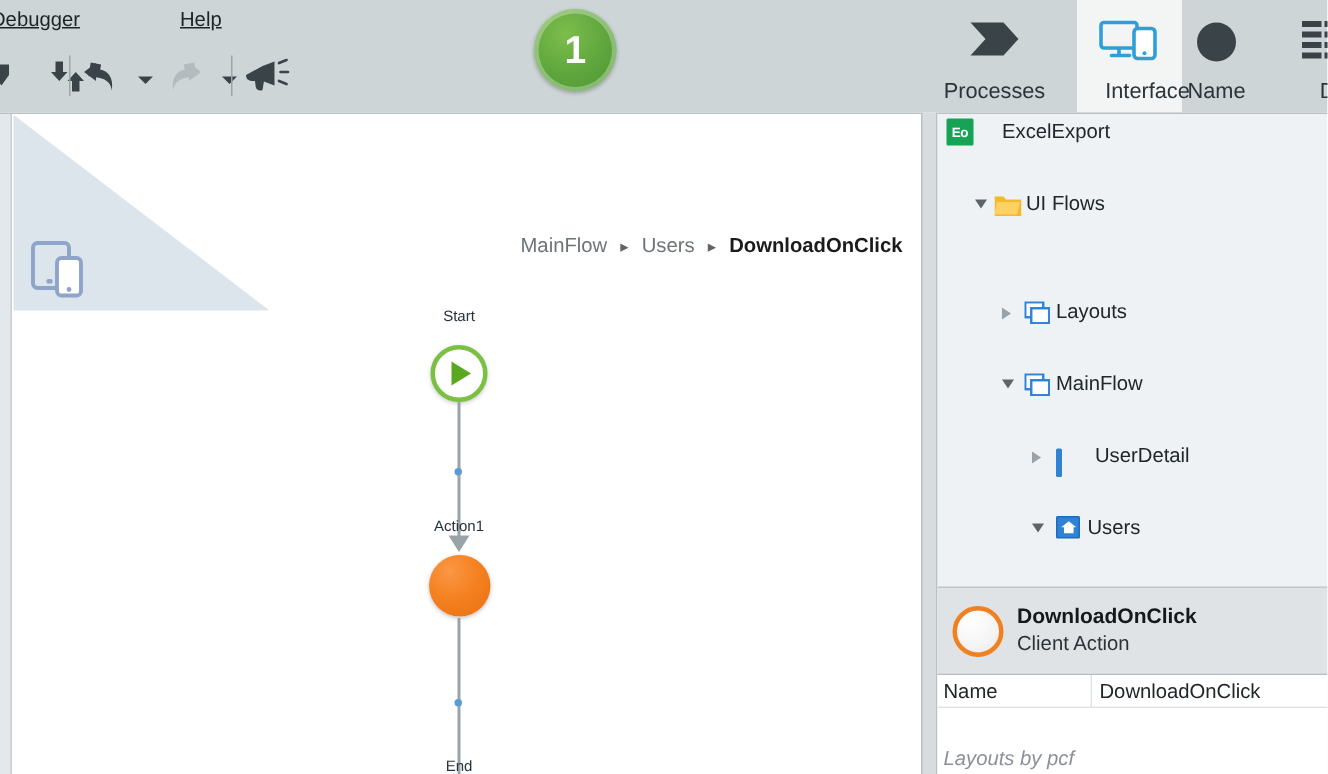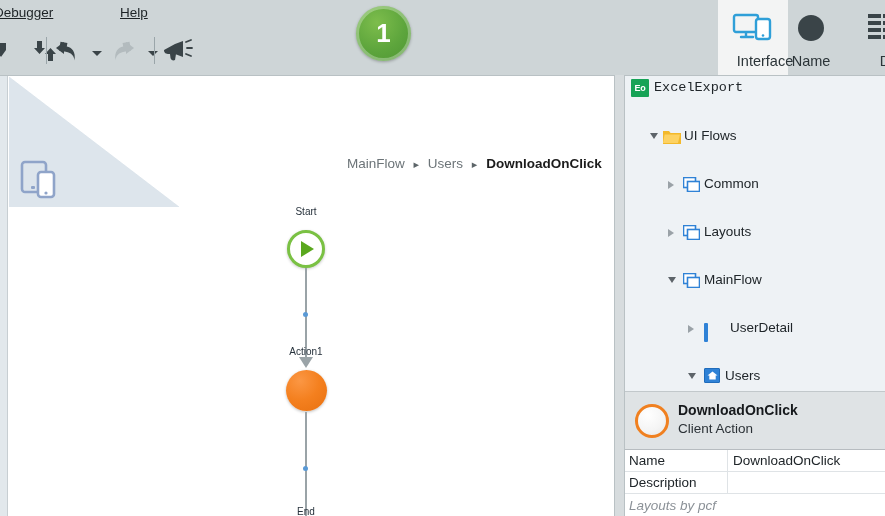--- a/index.html
+++ b/index.html
@@ -180,20 +180,26 @@
         <path d="M24 3 L29 1 M25 9 L30 9 M24 15 L29 17" stroke="#3a4448" stroke-width="1.8" fill="none" stroke-linecap="round"></path>
       </svg>
     </div>
 
     <div class="badge-one">
       <span>1</span>
     </div>
 
     <div class="tabs">
 
+      <div class="tab t-processes">
+        <svg class="ticon" width="44" height="26" viewBox="0 0 44 26">
+          <path d="M6 2 L28 2 L38 13 L28 24 L6 24 L16 13 Z" fill="#3a4448"></path>
+        </svg>
+        <span class="tlabel">Processes</span>
+      </div>
 
       <div class="tab t-interface active">
         <svg class="ticon" width="42" height="28" viewBox="0 0 42 28">
           <rect x="2" y="2" width="24" height="17" rx="2" fill="none" stroke="#2f9fd8" stroke-width="2.4"></rect>
           <path d="M9 24 L21 24" stroke="#2f9fd8" stroke-width="2.4" stroke-linecap="round"></path>
           <path d="M14 19 L14 24" stroke="#2f9fd8" stroke-width="2.4"></path>
           <rect x="24" y="6" width="14" height="20" rx="2.5" fill="#ffffff" stroke="#2f9fd8" stroke-width="2.4"></rect>
           <circle cx="31" cy="22.5" r="1.3" fill="#2f9fd8"></circle>
         </svg>
         <span class="tlabel">Interface</span>
@@ -272,72 +278,60 @@
     <div class="gutter"></div>
 
     <div class="rpanel">
 
       <div class="tree">
 
         <div class="trow" style="top:0;">
           <span class="ti" style="left:6px;top:3px;">
             <span class="ic-module">Eo</span>
           </span>
-          <span class="tl" style="left:29px;font-family:Liberation Mono, monospace;">ExcelExport</span>
+          <span class="tl" style="left:43px;">ExcelExport</span>
         </div>
 
         <div class="trow" style="top:24px;">
           <span class="tw" style="left:22px;">
               <i class="twist expanded"></i>
             </span>
           <span class="ti" style="left:38px;">
             <svg class="ic-folder" viewBox="0 0 18 15">
               <path d="M0 2 L6 2 L7.6 4 L18 4 L18 15 L0 15 Z" fill="#f3b92b"></path>
               <path d="M1.6 5.6 L17 5.6 L15 14 L0 14 Z" fill="#fdd262"></path>
             </svg>
           </span>
           <span class="tl" style="left:59px;">UI Flows</span>
         </div>
 
-        <div class="trow" style="top:48px;">
+
+        <div class="trow" style="top:72px;">
           <span class="tw" style="left:40px;">
               <i class="twist collapsed"></i>
             </span>
           <span class="ti" style="left:58px;">
             <svg class="ic-flows" viewBox="0 0 17 15">
               <rect x="0.5" y="0.5" width="12" height="10" fill="#ffffff" stroke="#2f82d6" stroke-width="1.6"></rect>
               <rect x="4.5" y="4.5" width="12" height="10" fill="#ffffff" stroke="#2f82d6" stroke-width="1.6"></rect>
             </svg>
           </span>
-          <span class="tl" style="left:79px;">Common</span>
-        </div>
-
-        <div class="trow" style="top:72px;">
+          <span class="tl" style="left:79px;">Layouts</span>
+        </div>
+
+        <div class="trow" style="top:96px;">
           <span class="tw" style="left:40px;">
-              <i class="twist collapsed"></i>
+              <i class="twist expanded"></i>
             </span>
           <span class="ti" style="left:58px;">
             <svg class="ic-flows" viewBox="0 0 17 15">
               <rect x="0.5" y="0.5" width="12" height="10" fill="#ffffff" stroke="#2f82d6" stroke-width="1.6"></rect>
               <rect x="4.5" y="4.5" width="12" height="10" fill="#ffffff" stroke="#2f82d6" stroke-width="1.6"></rect>
             </svg>
           </span>
-          <span class="tl" style="left:79px;">Layouts</span>
-        </div>
-
-        <div class="trow" style="top:96px;">
-          <span class="tw" style="left:40px;">
-              <i class="twist expanded"></i>
-            </span>
-          <span class="ti" style="left:58px;">
-            <svg class="ic-flows" viewBox="0 0 17 15">
-              <rect x="0.5" y="0.5" width="12" height="10" fill="#ffffff" stroke="#2f82d6" stroke-width="1.6"></rect>
-              <rect x="4.5" y="4.5" width="12" height="10" fill="#ffffff" stroke="#2f82d6" stroke-width="1.6"></rect>
-            </svg>
-          </span>
           <span class="tl" style="left:79px;">MainFlow</span>
         </div>
 
         <div class="trow" style="top:120px;">
           <span class="tw" style="left:60px;">
               <i class="twist collapsed"></i>
             </span>
           <span class="ti" style="left:79px;top:5px;">
             <span class="ic-screen"></span>
           </span>
@@ -364,22 +358,18 @@
         <span class="pic"></span>
         <span class="ptitle">DownloadOnClick</span>
         <span class="psub">Client Action</span>
       </div>
 
       <div class="proptable">
         <div class="prow">
           <span class="pk">Name</span>
           <span class="pv">DownloadOnClick</span>
         </div>
-        <div class="prow">
-          <span class="pk">Description</span>
-          <span class="pv"></span>
-        </div>
         <span class="pnote">Layouts by pcf</span>
       </div>
 
     </div>
   </div>
 </div>
 
 </body></html>

